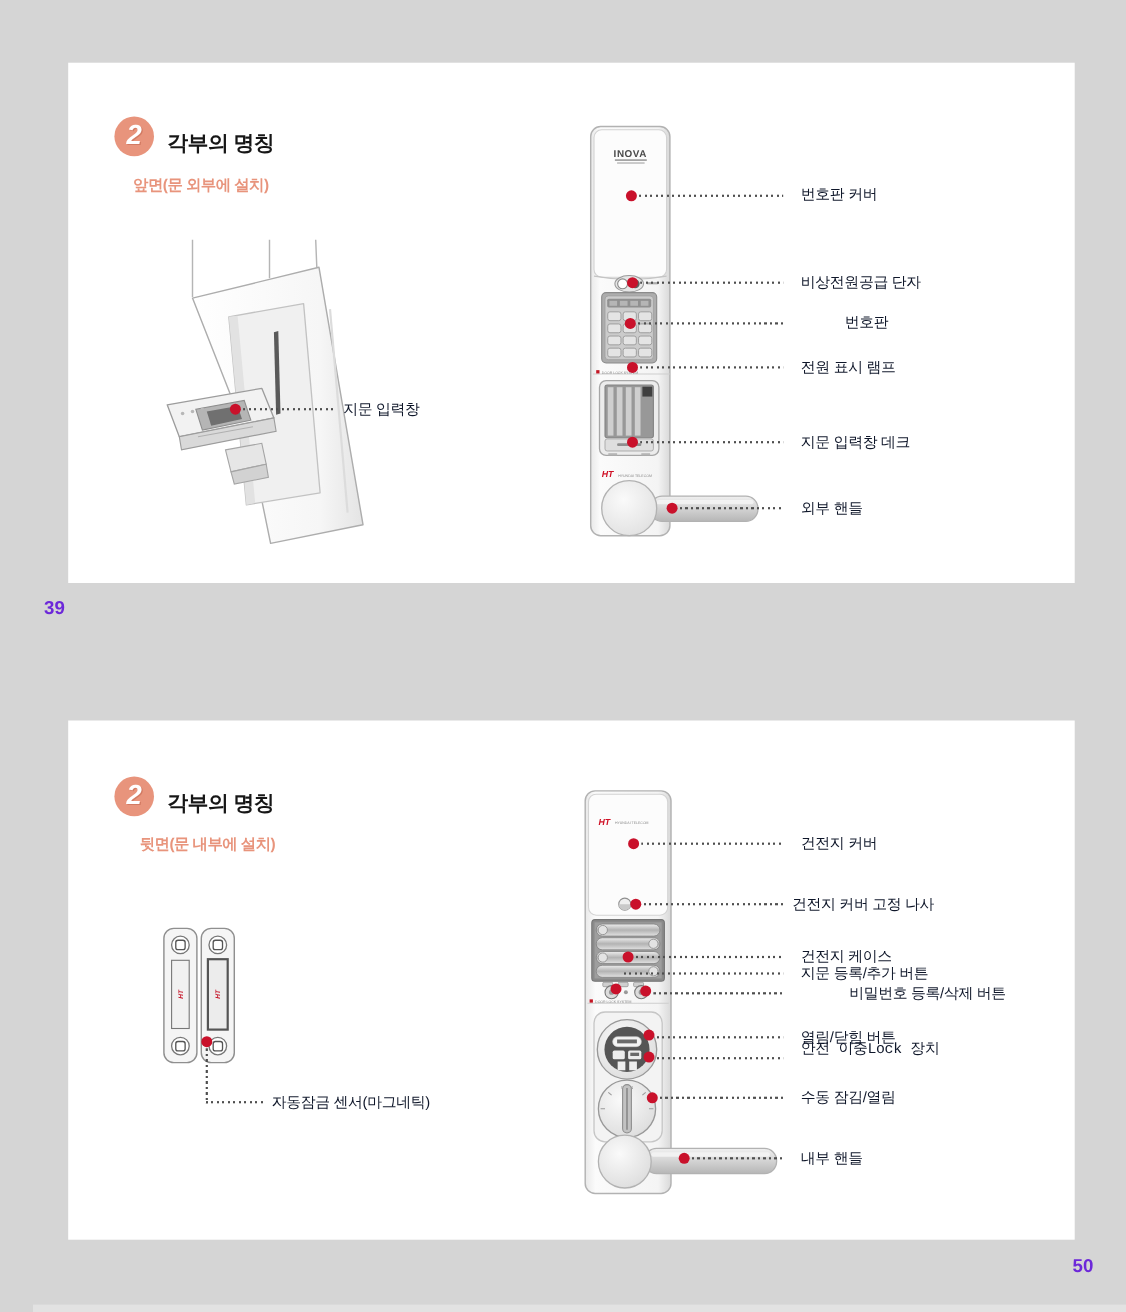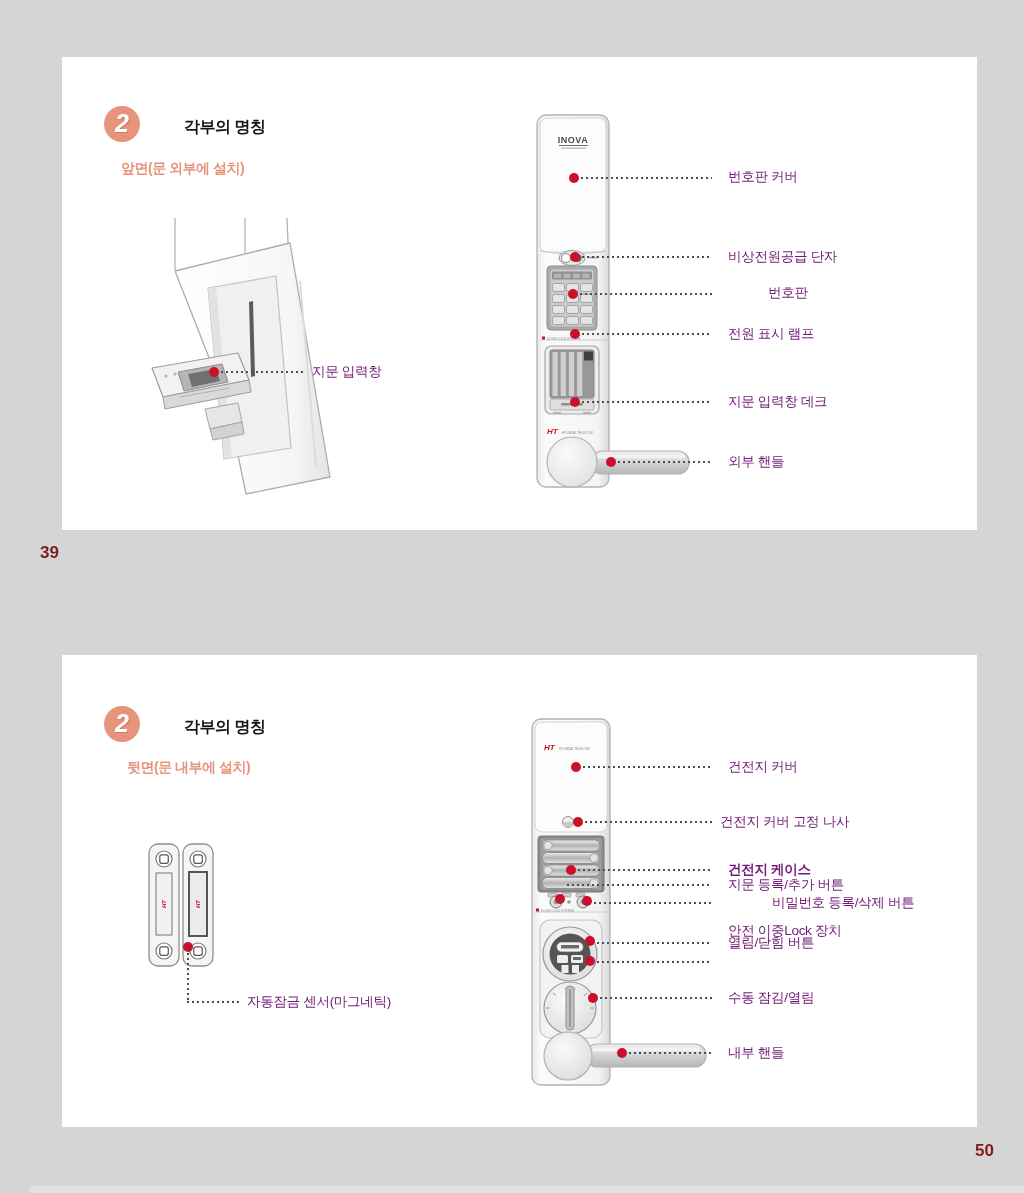--- a/index.html
+++ b/index.html
@@ -4,24 +4,24 @@
 <style>
   html,body{margin:0;padding:0;}
   body{width:1024px;height:1193px;position:relative;background:#d5d5d5;
        font-family:"Liberation Sans","DejaVu Sans",sans-serif;overflow:hidden;}
   .card{position:absolute;left:62px;width:915px;background:#ffffff;}
   #card39{top:57px;height:473px;}
   #card40{top:655px;height:472px;}
   .badge{position:absolute;width:36px;height:36px;border-radius:50%;background:#e8947c;
          color:#ffffff;font-size:25px;font-weight:bold;font-style:italic;
          text-align:center;line-height:35px;text-shadow:1px 1px 0 #d27a62;}
-  .title{position:absolute;font-size:16px;font-weight:bold;color:#161616;letter-spacing:-0.5px;margin-left:32px;}
+  .title{position:absolute;font-size:19px;font-weight:bold;color:#161616;letter-spacing:-0.5px;}
   .subtitle{position:absolute;font-size:14px;font-weight:bold;color:#e8947c;letter-spacing:-0.5px;}
-  .pageno{position:absolute;font-size:17px;font-weight:bold;color:#7f1d1d;}
-  .plabel{position:absolute;height:18px;line-height:18px;font-size:13.5px;color:#701a75;
+  .pageno{position:absolute;font-size:17px;font-weight:bold;color:#6d28d9;}
+  .plabel{position:absolute;height:18px;line-height:18px;font-size:13.5px;color:#0f172a;
           white-space:nowrap;letter-spacing:-0.3px;}
   .hlead{position:absolute;height:2px;
          background-image:repeating-linear-gradient(to right,#4e4e4e 0 2px,transparent 2px 5px);}
   .vlead{position:absolute;width:2px;
          background-image:repeating-linear-gradient(to bottom,#4e4e4e 0 2px,transparent 2px 5px);}
   .rdot{position:absolute;width:10px;height:10px;border-radius:50%;background:#c9112b;}
   svg{position:absolute;overflow:visible;}
   .botstrip{position:absolute;left:30px;top:1186px;width:994px;height:7px;background:#e2e2e2;}
 </style>
 </head>
@@ -269,37 +269,37 @@
   <span class="rdot" style="left:571px;top:762px;"></span>
   <div class="hlead" style="left:583px;top:766px;width:129px;"></div>
   <div class="plabel" style="left:728px;top:758px;">건전지 커버</div>
 
   <span class="rdot" style="left:573px;top:817px;"></span>
   <div class="hlead" style="left:585px;top:821px;width:127px;"></div>
   <div class="plabel" style="left:720px;top:813px;text-align:center;">건전지 커버 고정 나사</div>
 
   <span class="rdot" style="left:566px;top:865px;"></span>
   <div class="hlead" style="left:578px;top:869px;width:134px;"></div>
-  <div class="plabel" style="left:728px;top:861px;font-weight:bold;">건전지 케이스</div>
+  <div class="plabel" style="left:728px;top:861px;">건전지 케이스</div>
 
   <span class="rdot" style="left:555px;top:894px;"></span>
   <div class="hlead" style="left:567px;top:884px;width:145px;"></div>
   <div class="plabel" style="left:728px;top:876px;">지문 등록/추가 버튼</div>
 
   <span class="rdot" style="left:582px;top:896px;"></span>
   <div class="hlead" style="left:594px;top:902px;width:118px;"></div>
   <div class="plabel" style="left:728px;top:894px;margin-left:44px;">비밀번호 등록/삭제 버튼</div>
 
   <span class="rdot" style="left:585px;top:936px;"></span>
   <div class="hlead" style="left:597px;top:942px;width:115px;"></div>
   <div class="plabel" style="left:728px;top:934px;">열림/닫힘 버튼</div>
 
   <span class="rdot" style="left:585px;top:956px;"></span>
   <div class="hlead" style="left:597px;top:961px;width:115px;"></div>
-  <div class="plabel" style="left:728px;top:922px;">안전 이중Lock 장치</div>
+  <div class="plabel" style="left:728px;top:946px;font-family:Liberation Mono, monospace;">안전 이중Lock 장치</div>
 
   <span class="rdot" style="left:588px;top:993px;"></span>
   <div class="hlead" style="left:600px;top:997px;width:112px;"></div>
   <div class="plabel" style="left:728px;top:989px;">수동 잠김/열림</div>
 
   <span class="rdot" style="left:617px;top:1048px;"></span>
   <div class="hlead" style="left:629px;top:1052px;width:83px;"></div>
   <div class="plabel" style="left:728px;top:1044px;">내부 핸들</div>
 
 </div>

